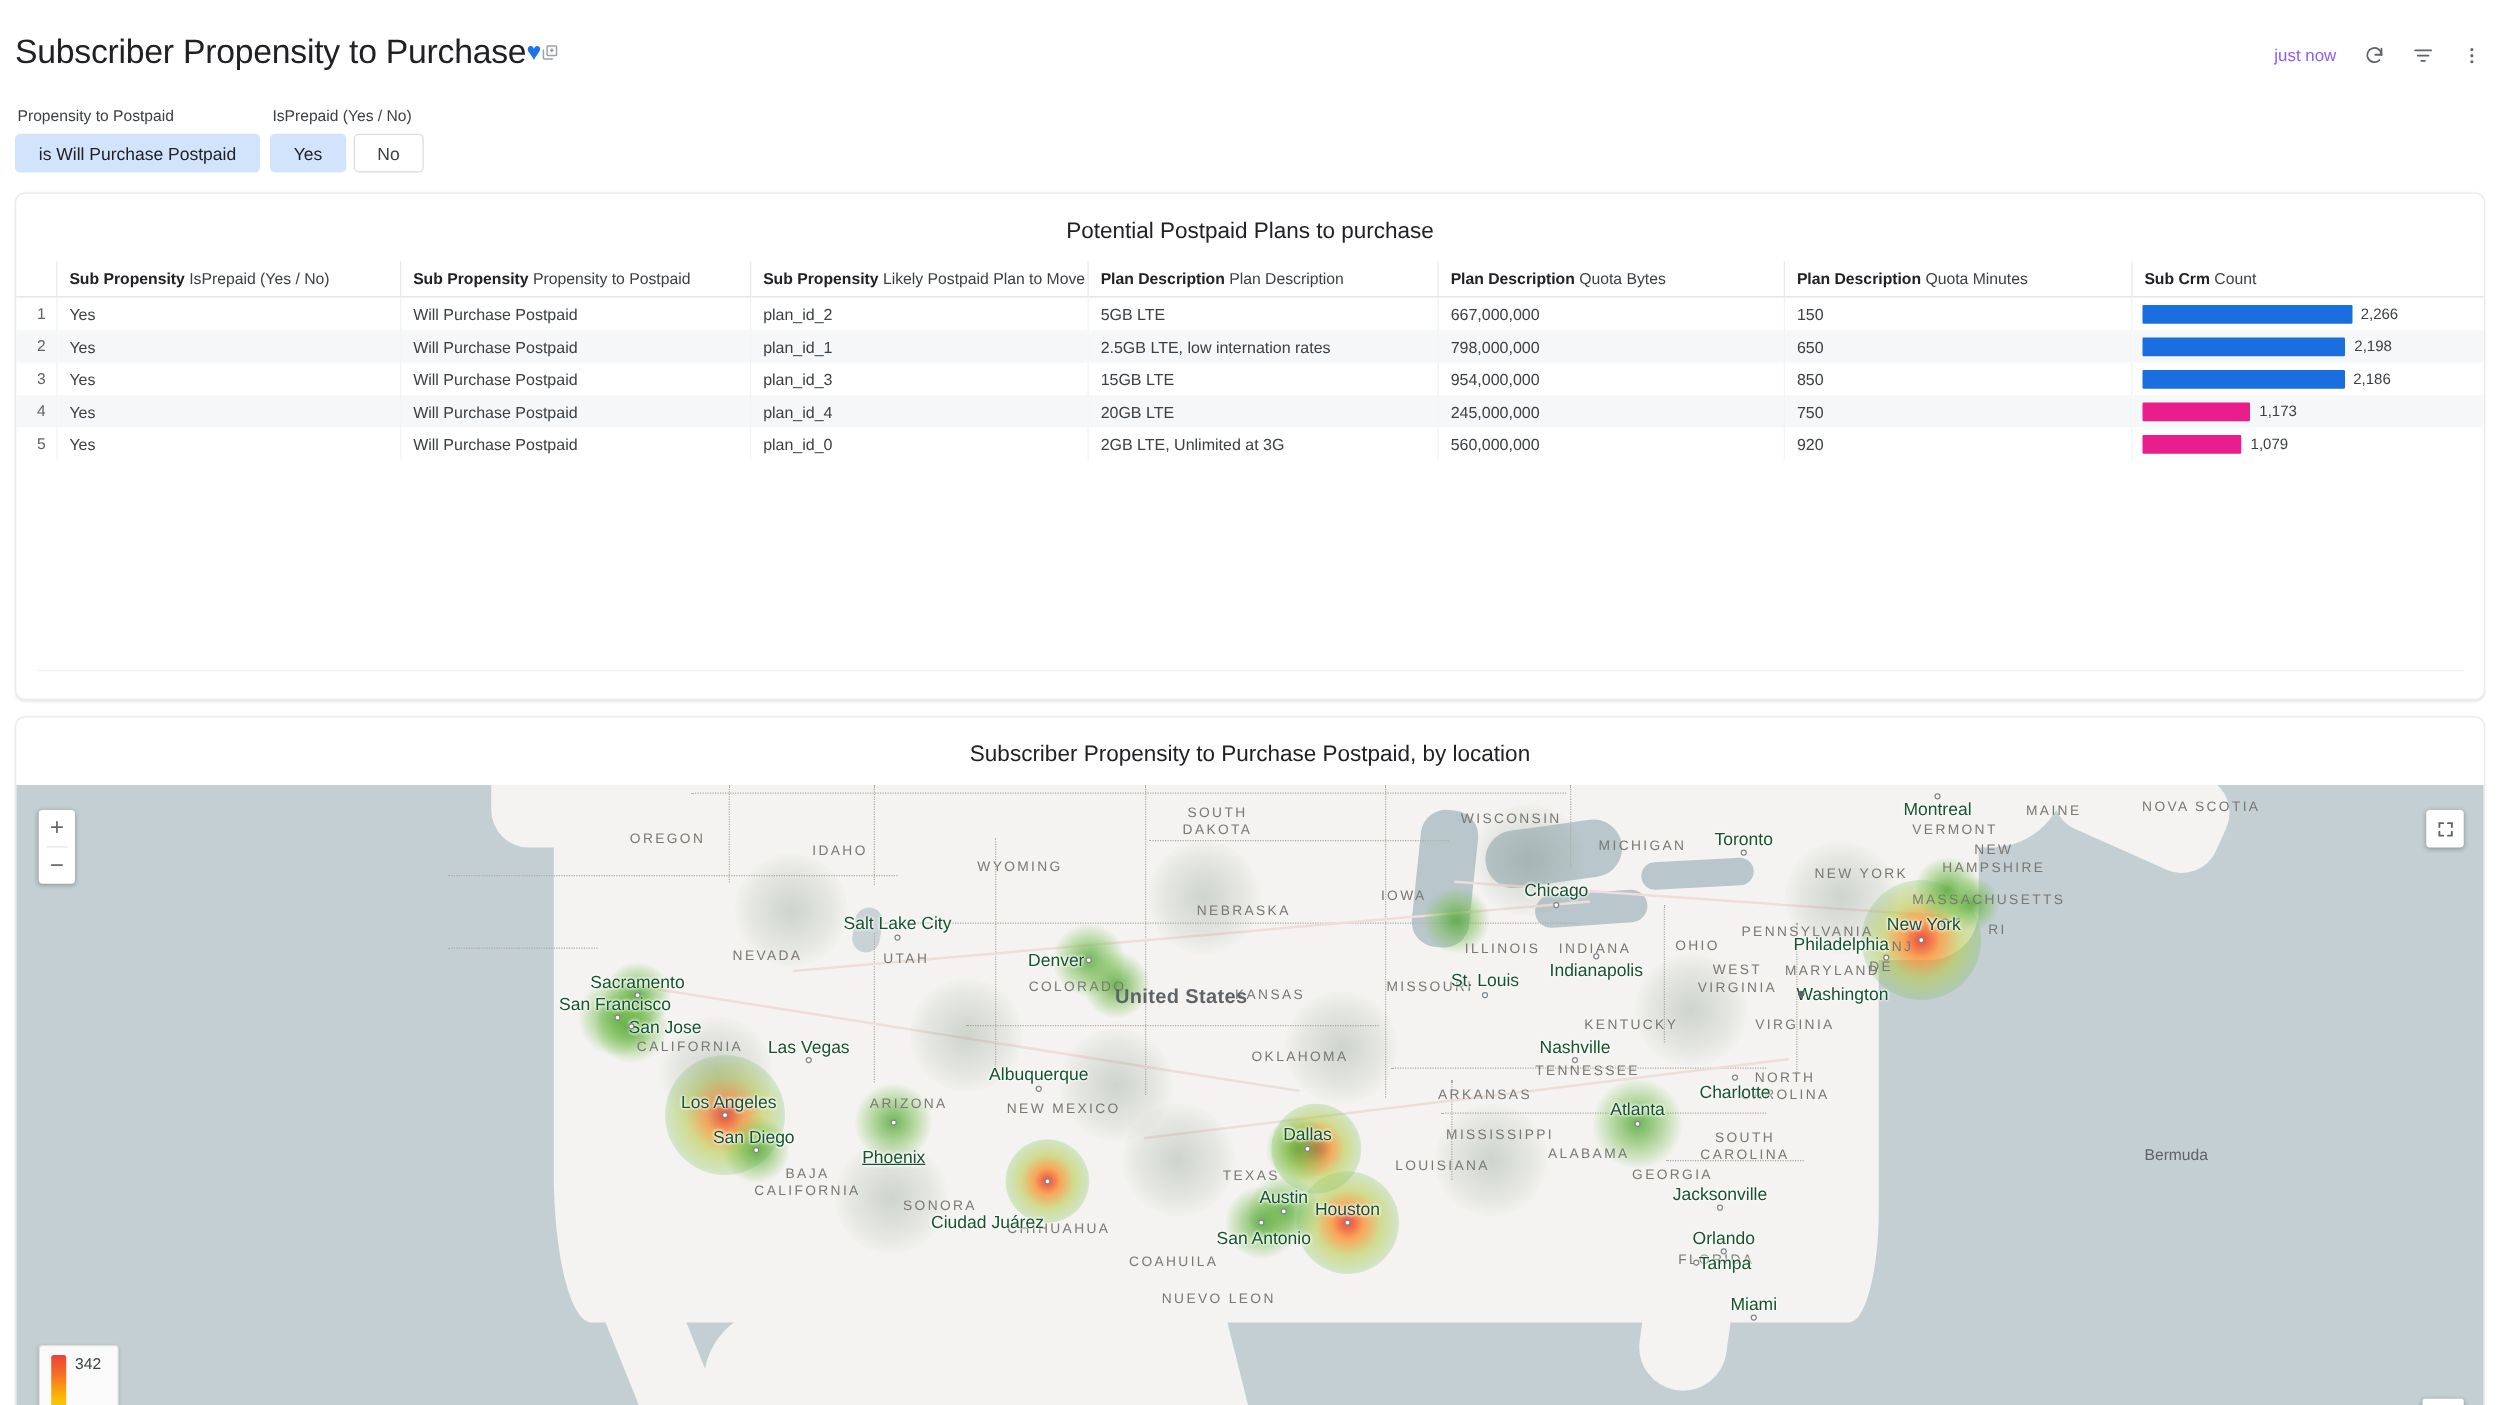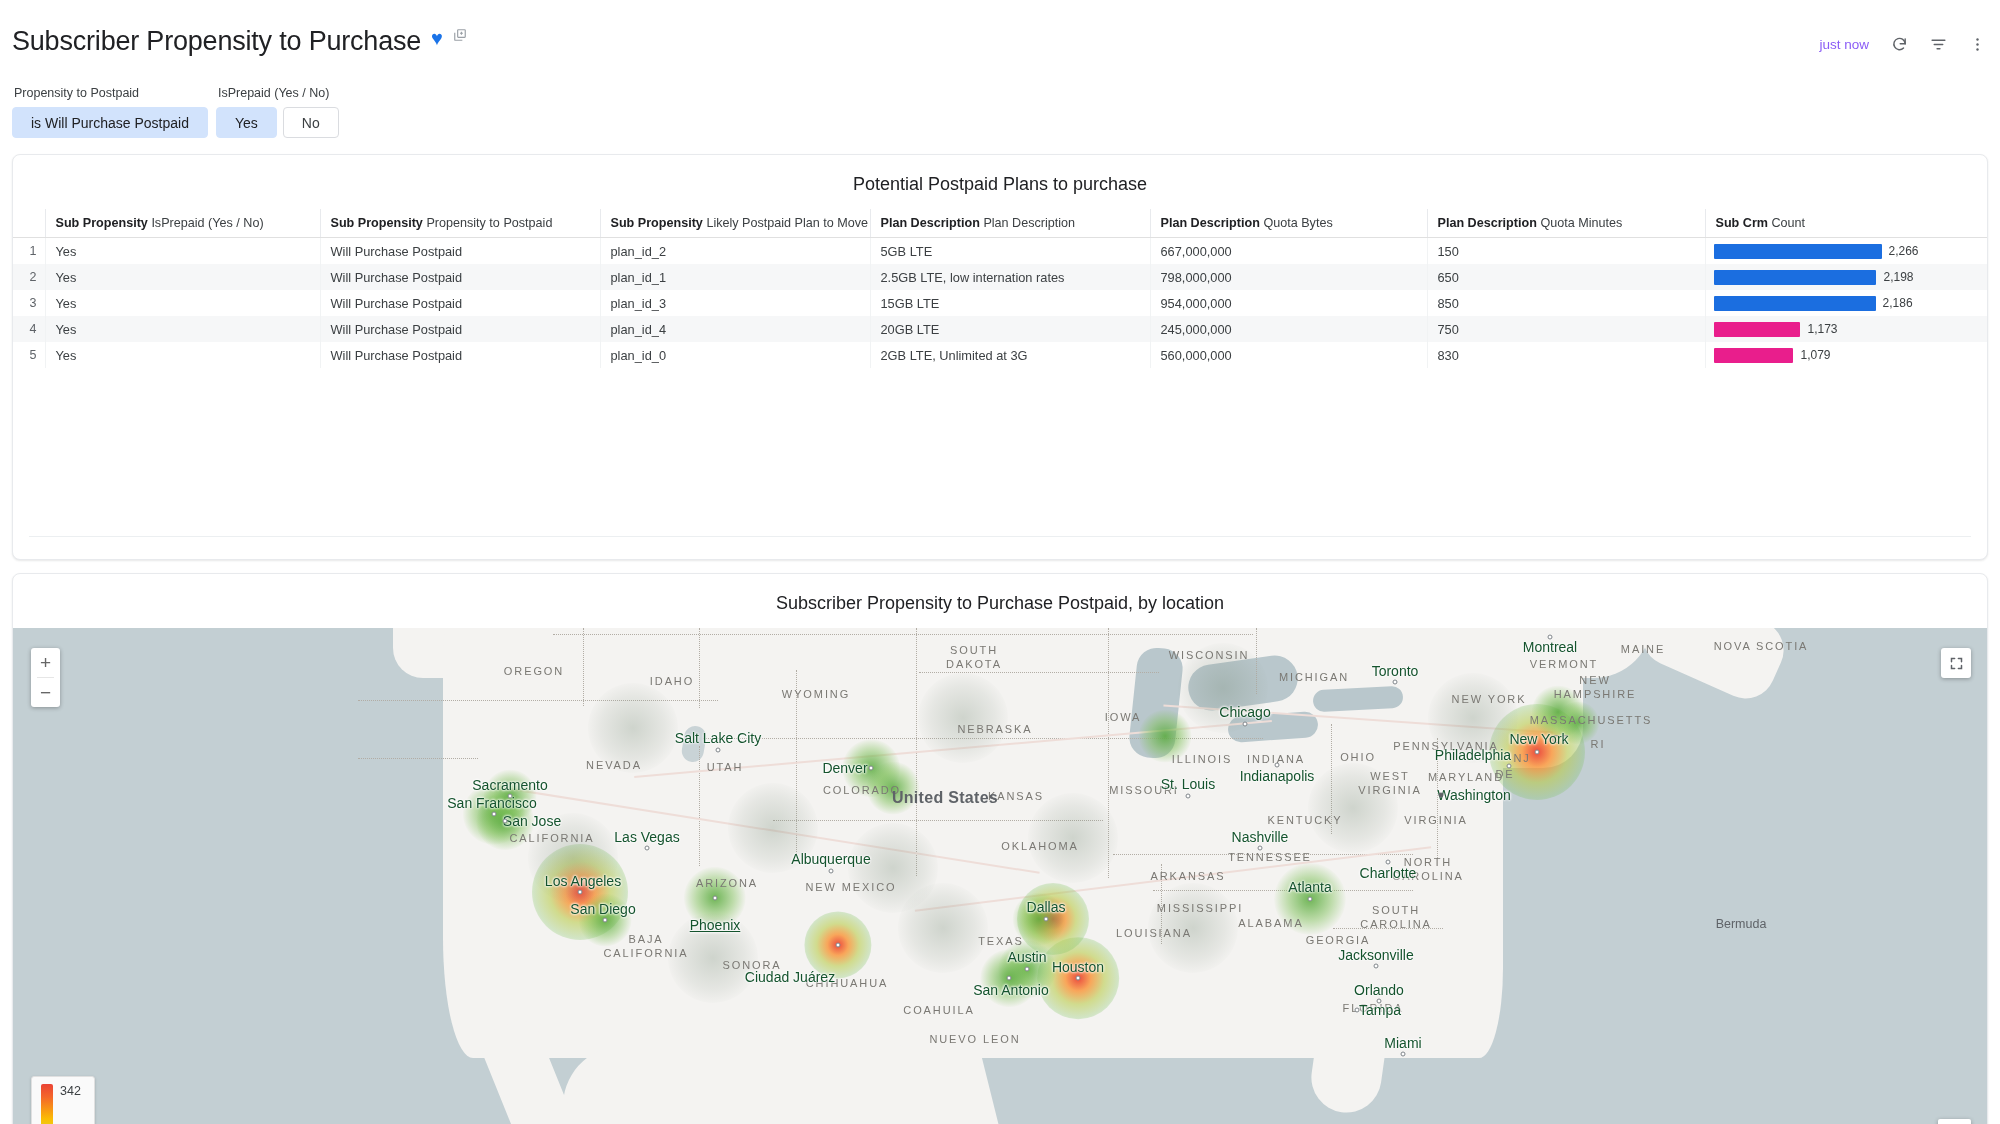--- a/index.html
+++ b/index.html
@@ -12,21 +12,21 @@
     -webkit-font-smoothing: antialiased;
     overflow: hidden;
   }
 
   
   .header {
     position: relative;
     padding: 28px 0 0 12px;
     height: 72px;
   }
-  .title-row { display: flex; gap: 10px; }
+  .title-row { display: flex; align-items: center; gap: 0; }
   .page-title {
     font-size: 27px;
     color: #202124;
     font-weight: 400;
     letter-spacing: -0.2px;
     line-height: 1;
   }
   .heart-icon { color: #1a73e8; font-size: 20px; line-height: 1; }
   .copy-icon { color: #9aa0a6; display: inline-flex; }
 
@@ -507,21 +507,21 @@
             </div>
           </td>
         </tr>
         <tr>
           <td class="idx">5</td>
           <td>Yes</td>
           <td>Will Purchase Postpaid</td>
           <td>plan_id_0</td>
           <td>2GB LTE, Unlimited at 3G</td>
           <td>560,000,000</td>
-          <td>830</td>
+          <td>920</td>
           <td class="bar-cell">
             <div class="bar-wrap">
               <div class="bar" style="width: 79.9965px; background: rgb(233, 30, 140);"></div>
               <span class="bar-val">1,079</span>
             </div>
           </td>
         </tr>
       </tbody>
   </table>
 

